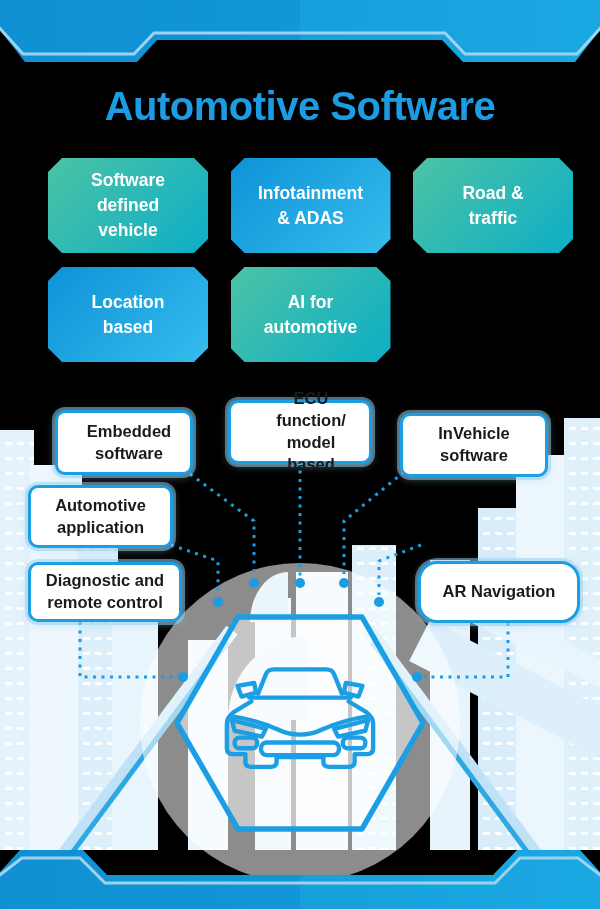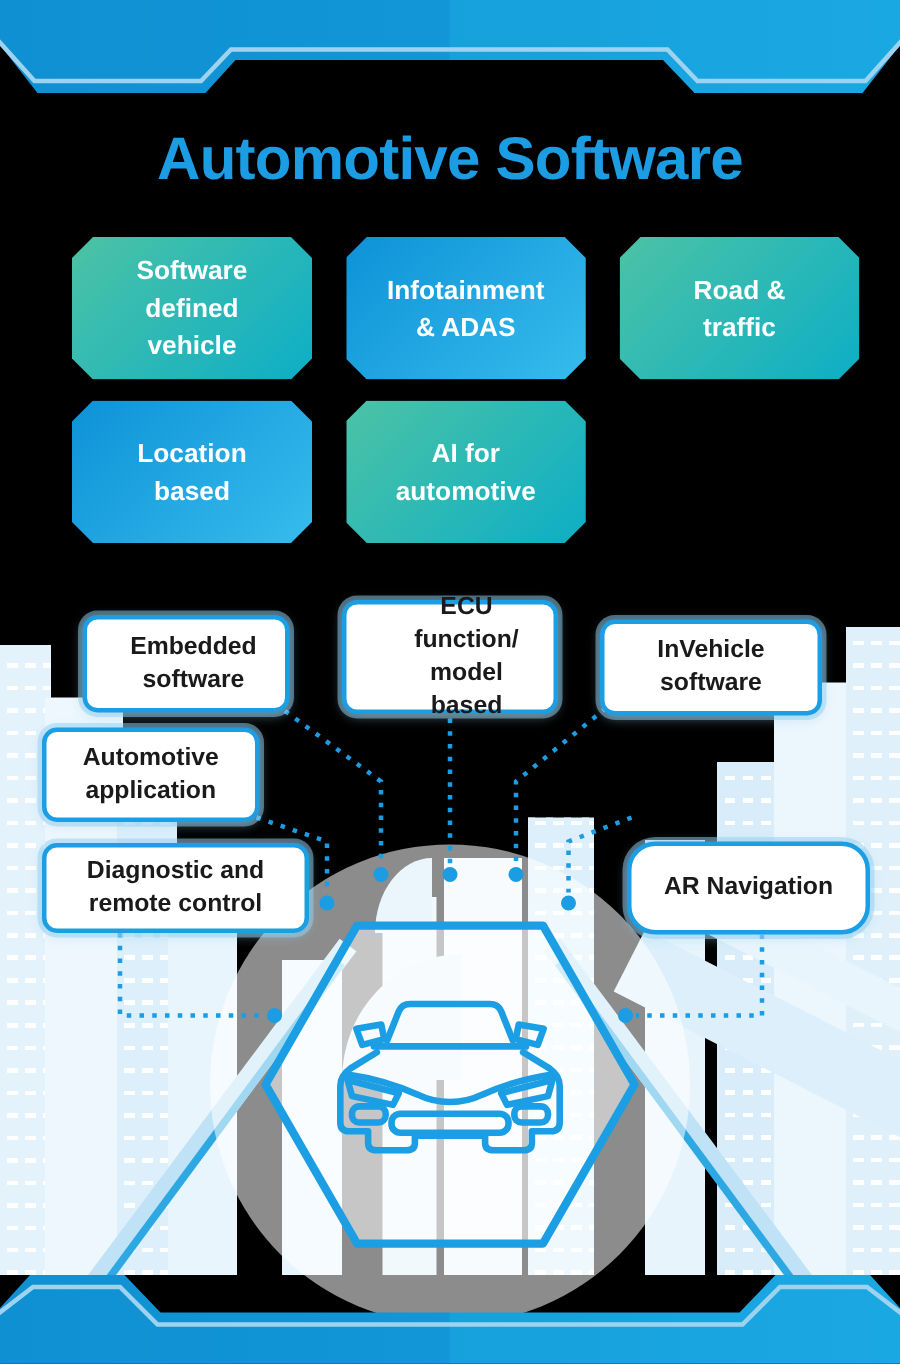--- a/index.html
+++ b/index.html
@@ -41,25 +41,25 @@
   .connectors{position:absolute;inset:0;width:600px;height:909px;z-index:3;pointer-events:none;}
   .connectors path{fill:none;stroke:#1B9CE3;stroke-width:3;stroke-dasharray:3 5.5;}
   .connectors circle{fill:#1B9CE3;}
 
   
   .feature{position:absolute;z-index:4;background:#fff;border:3px solid #1B9EE3;border-radius:10px;
     box-shadow:0 0 0 3px rgba(148,208,240,.5), 0 2px 8px rgba(148,208,240,.45);
     display:flex;align-items:center;justify-content:center;text-align:center;box-sizing:border-box;
     color:#1A1A1A;font-size:16.5px;font-weight:600;line-height:1.32;padding:4px 10px;}
   .f-embedded{left:55px;top:410px;width:138px;height:65px;padding-left:20px;}
-  .f-ecu{left:228px;top:400px;width:144px;height:76px;padding-left:32px;}
+  .f-ecu{left:228px;top:400px;width:144px;height:64px;padding-left:32px;}
   .f-invehicle{left:400px;top:413px;width:148px;height:64px;}
   .f-autoapp{left:28px;top:485px;width:145px;height:63px;}
   .f-aipowered{left:418px;top:487px;width:160px;height:61px;}
-  .f-diagnostic{left:28px;top:562px;width:178px;height:60px;}
+  .f-diagnostic{left:28px;top:562px;width:154px;height:60px;}
   .f-arnav{left:418px;top:561px;width:162px;height:62px;border-radius:19px;}
 
   
   .hex-wrap{position:absolute;left:170px;top:610px;width:260px;height:226px;z-index:4;}
   .car-wrap{position:absolute;left:222px;top:662px;width:156px;height:118px;z-index:5;}
   .car-wrap svg *{fill:none;stroke:#1B9EE3;stroke-width:4.5;stroke-linejoin:round;stroke-linecap:round;}
 </style>
 </head>
 <body>
 

